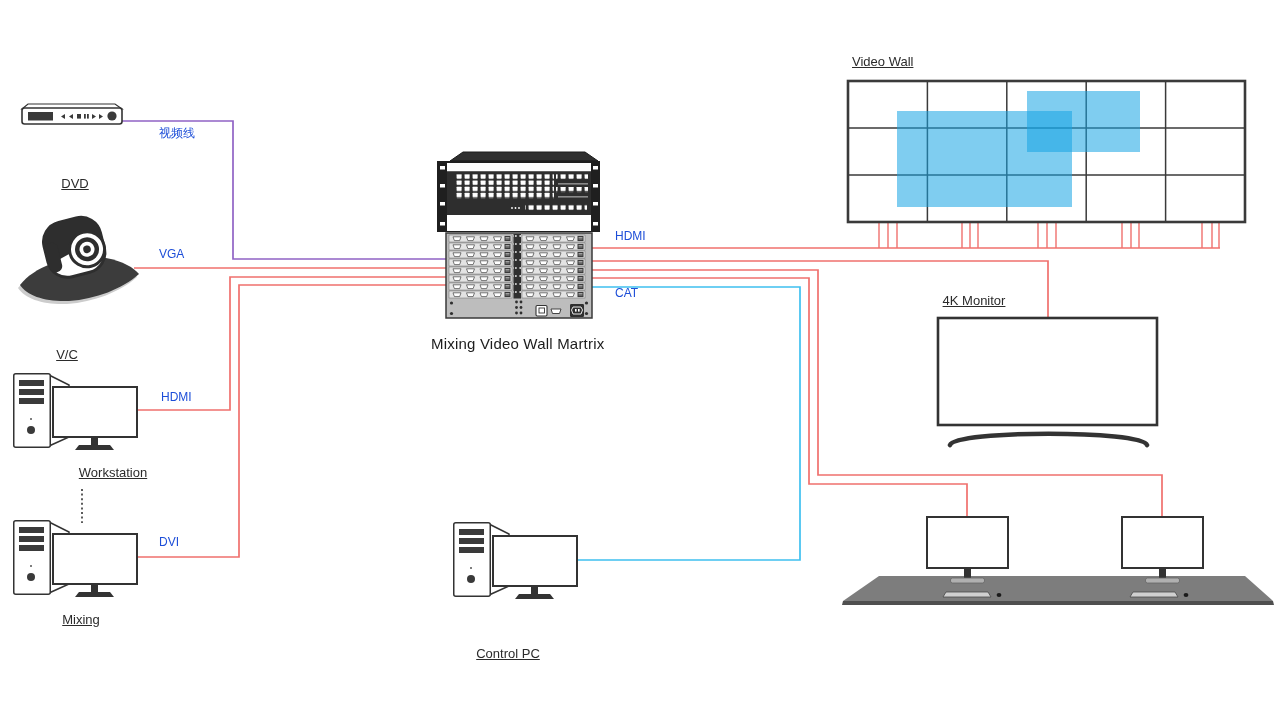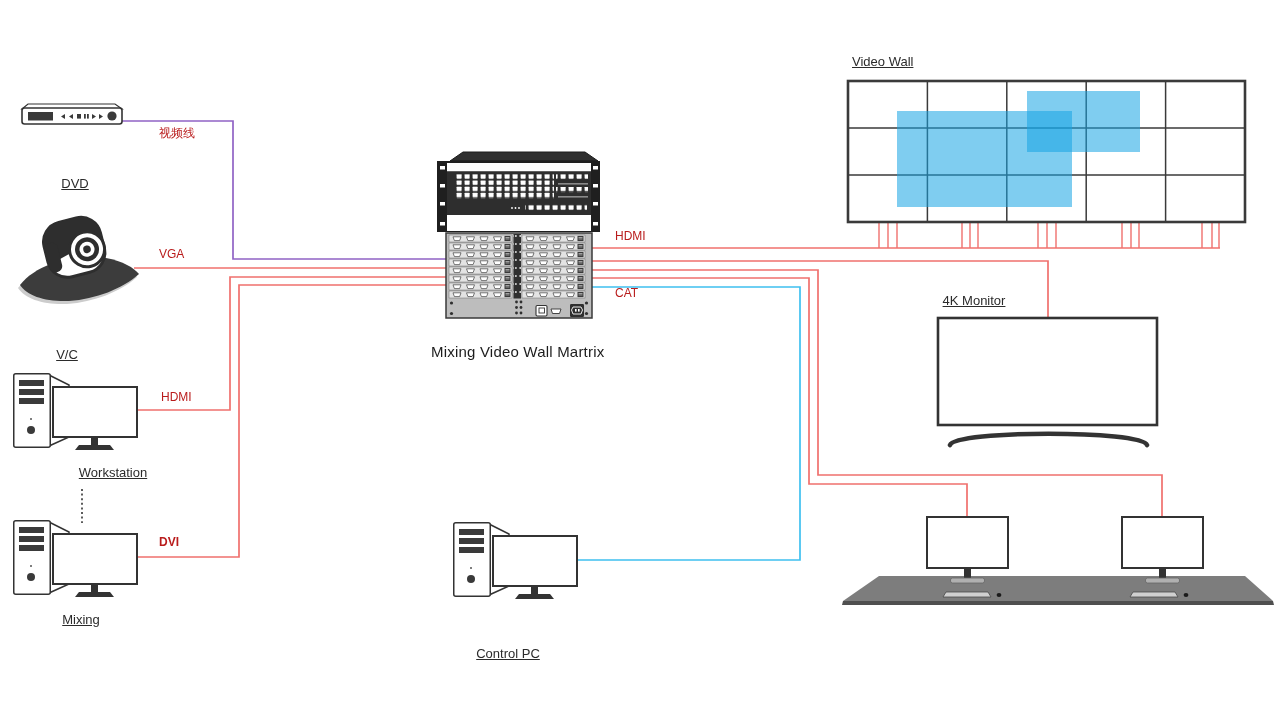--- a/index.html
+++ b/index.html
@@ -4,21 +4,21 @@
 <style>
   html,body{margin:0;padding:0;background:#ffffff;}
   #canvas{
     position:relative;width:1280px;height:713px;background:#ffffff;overflow:hidden;
     font-family:"Liberation Sans", sans-serif;
   }
   #canvas svg{position:absolute;left:0;top:0;}
   .lbl{position:absolute;white-space:nowrap;line-height:1.1;}
   .node-label{font-size:13px;color:#2b2b2b;text-decoration:underline;}
   .node-label.center{transform:translateX(-50%);}
-  .cable-label{font-size:12px;color:#b91c1c;}
+  .cable-label{font-size:12px;color:#1d4ed8;}
   .matrix-label{font-size:15px;color:#1c1c1c;letter-spacing:0.2px;}
 </style>
 </head>
 <body>
 
 <div id="canvas">
 
   <svg width="1280" height="713" viewBox="0 0 1280 713">
     <defs>
 
@@ -247,21 +247,21 @@
       <ellipse cx="1186" cy="595" rx="2.4" ry="1.9" fill="#1a1a1a"></ellipse>
     </g>
   </svg>
 
   <div class="lbl cable-label" style="left:159px;top:127px;">视频线</div>
   <div class="lbl node-label center" style="left:75px;top:148px;margin-top:29px;">DVD</div>
   <div class="lbl cable-label" style="left:159px;top:248px;">VGA</div>
   <div class="lbl node-label center" style="left:67px;top:324px;margin-top:24px;">V/C</div>
   <div class="lbl cable-label" style="left:161px;top:391px;">HDMI</div>
   <div class="lbl node-label center" style="left:81px;top:466px;margin-left:32px;">Workstation</div>
-  <div class="lbl cable-label" style="left:159px;top:536px;font-weight:bold;">DVI</div>
+  <div class="lbl cable-label" style="left:159px;top:536px;">DVI</div>
   <div class="lbl node-label center" style="left:81px;top:613px;">Mixing</div>
-  <div class="lbl matrix-label" style="left:431px;top:344px;">Mixing Video Wall Martrix</div>
+  <div class="lbl matrix-label" style="left:431px;top:336px;">Mixing Video Wall Martrix</div>
   <div class="lbl node-label center" style="left:508px;top:647px;">Control PC</div>
   <div class="lbl node-label" style="left:852px;top:55px;">Video Wall</div>
   <div class="lbl node-label center" style="left:974px;top:294px;">4K Monitor</div>
   <div class="lbl cable-label" style="left:615px;top:230px;">HDMI</div>
   <div class="lbl cable-label" style="left:615px;top:275px;margin-top:12px;">CAT</div>
 </div>
 
 </body></html>

